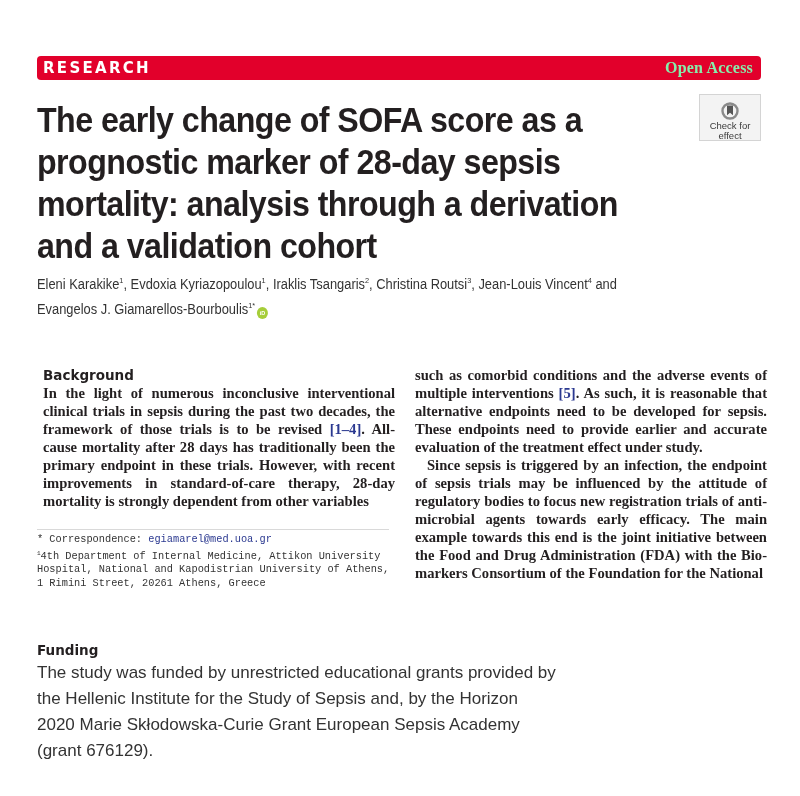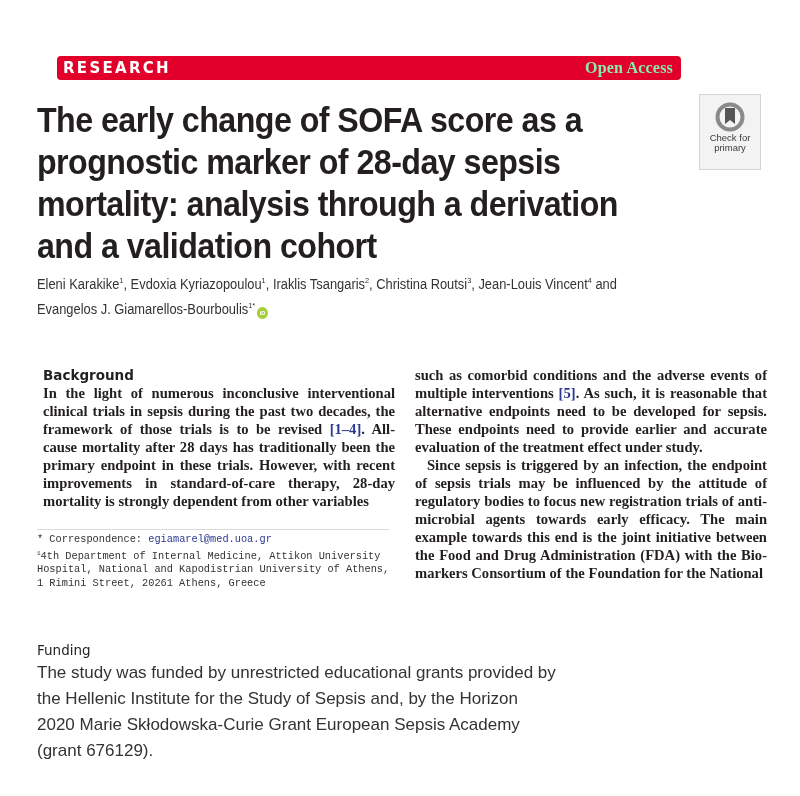--- a/index.html
+++ b/index.html
@@ -1,43 +1,42 @@
 <!DOCTYPE html>
 <html><head>
 <meta charset="utf-8">
 <style>
   * { box-sizing: border-box; margin: 0; padding: 0; }
   html, body { width: 800px; height: 796px; background: #ffffff; overflow: hidden; }
   body { position: relative; font-family: "Liberation Serif", serif; color: #231f20; }
 
   .banner {
-    position: absolute; left: 37px; top: 56px; width: 624px; height: 24px;
+    position: absolute; left: 37px; top: 56px; width: 724px; height: 24px;
     background: #e2002b; border-radius: 4px;
     display: flex; align-items: center; justify-content: space-between;
     padding: 0 8px 0 6px;
-    margin-left: 20px;
   }
   .banner .research {
     font-family: "DejaVu Sans", sans-serif; font-weight: bold; color: #fff;
     font-size: 15px; letter-spacing: 2.3px;
   }
   .banner .open-access {
     font-family: Liberation Serif, serif; font-weight: bold; color: #86efac;
     font-size: 16px; letter-spacing: 0.2px;
   }
 
   .title {
     position: absolute; left: 37px; top: 99px; width: 650px;
     font-family: "Liberation Sans", sans-serif; font-size: 35px; line-height: 42px;
     color: #231f20; letter-spacing: -0.6px; transform: scaleX(0.92); transform-origin: left top;
     width: 700px;
   }
 
   .badge {
-    position: absolute; left: 699px; top: 94px; width: 62px; height: 76px;
+    position: absolute; left: 699px; top: 94px; width: 62px; height: 47px;
     border: 1px solid #d4d4d4; background: #f3f3f3;
     display: flex; flex-direction: column; align-items: center;
   }
   .badge .ring { margin-top: 7px; width: 30px; height: 30px; }
   .badge .txt {
     font-family: "Liberation Sans", sans-serif; font-size: 9.5px; line-height: 9px;
     color: #3a3a3a; text-align: center; margin-top: 1px;
   }
 
   .authors {
@@ -68,40 +67,40 @@
     position: absolute; left: 37px; top: 533px; width: 360px;
     font-family: Liberation Mono, monospace; font-size: 10.3px; line-height: 13.5px; color: #333;
   }
   .foot .mail { color: #2b3990; }
   .foot sup { font-size: 6px; vertical-align: 4px; }
 
   .funding {
     position: absolute; left: 37px; top: 641px; width: 520px;
     font-family: "Liberation Sans", sans-serif; color: #333;
   }
-  .funding .fh { font-family: "DejaVu Sans", sans-serif; font-weight: normal; font-size: 13.5px; line-height: 19px; color: #231f20; }
+  .funding .fh { font-family: "DejaVu Sans", sans-serif; font-weight: bold; font-size: 13.5px; line-height: 19px; color: #231f20; }
   .funding .fb { font-size: 17px; line-height: 26px; }
 </style>
 </head>
 <body>
 
 <div class="banner">
   <span class="research">RESEARCH</span>
   <span class="open-access">Open Access</span>
 </div>
 
 <h1 class="title">The early change of SOFA score as a prognostic marker of 28-day sepsis mortality: analysis through a derivation and a validation cohort</h1>
 
 <div class="badge">
   <svg class="ring" viewBox="0 0 30 30">
     <circle cx="15" cy="15" r="12.5" fill="none" stroke="#8a8a8a" stroke-width="4"></circle>
     <path d="M10 6 H20 V22 L15 18 L10 22 Z" fill="#555"></path>
   </svg>
   <div class="txt">Check for</div>
-  <div class="txt">primary</div>
+  <div class="txt">effect</div>
 </div>
 
 <div class="authors">
   <span>Eleni Karakike</span><sup>1</sup><span>, </span><span>Evdoxia Kyriazopoulou</span><sup>1</sup><span>, </span><span>Iraklis Tsangaris</span><sup>2</sup><span>, </span><span>Christina Routsi</span><sup>3</sup><span>, </span><span>Jean-Louis Vincent</span><sup>4</sup><span> and </span><br><span>Evangelos J. Giamarellos-Bourboulis</span><sup>1*</sup><span class="orcid">iD</span>
 </div>
 
 <div class="col left">
   <div class="heading">Background</div>
   <p><span>In the light of numerous inconclusive interventional clinical trials in sepsis during the past two decades, the framework of those trials is to be revised </span><span class="ref">[1–4]</span><span>. All-cause mortality after 28 days has traditionally been the primary endpoint in these trials. However, with recent improvements in standard-of-care therapy, 28-day mortality is strongly dependent from other variables</span></p>
 </div>

